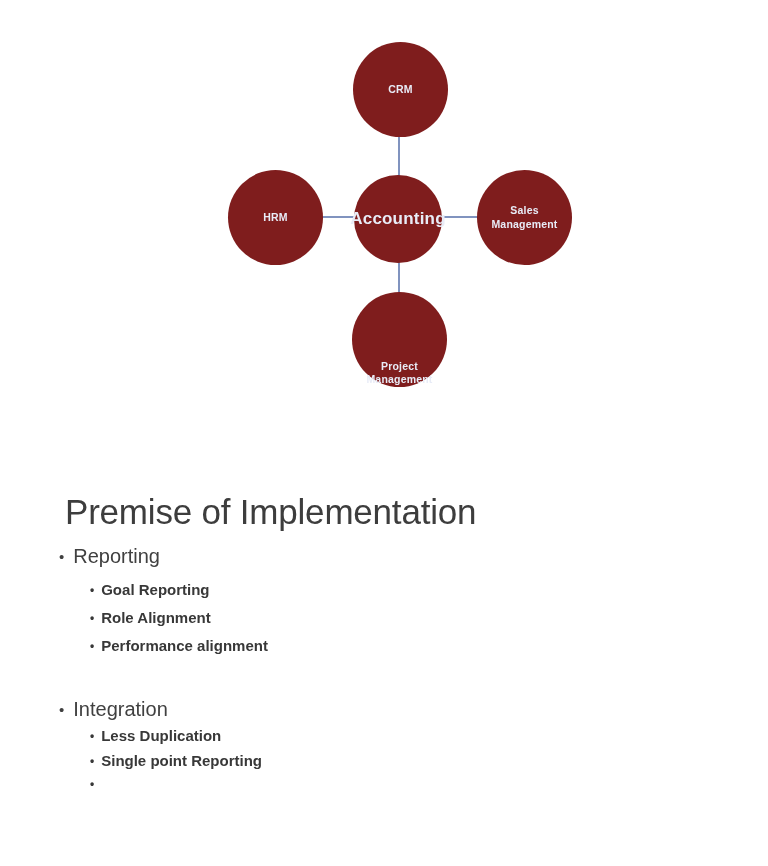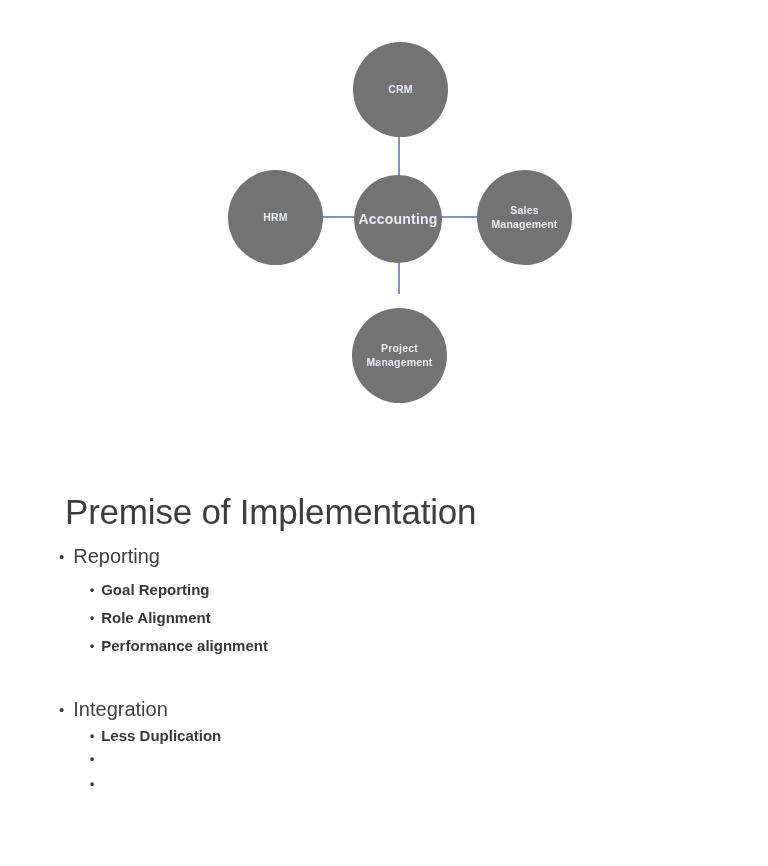--- a/index.html
+++ b/index.html
@@ -9,38 +9,38 @@
     background:#ffffff;
     font-family:"Liberation Sans","DejaVu Sans",sans-serif;
     overflow:hidden;
   }
 
   
   .diagram{position:absolute;inset:0;}
   .node{
     position:absolute;
     border-radius:50%;
-    background:#737373;
+    background:#7f1d1d;
     display:flex;align-items:center;justify-content:center;
     text-align:center;
   }
   .node-label{
     color:#E8ECF7;
     font-weight:600;
     font-size:10.5px;
     line-height:1.3;
     width:74%;
     letter-spacing:.2px;
   }
   .node-crm    {left:353px;top:42px; width:95px;height:95px;}
   .node-hrm    {left:228px;top:170px;width:95px;height:95px;}
   .node-sales  {left:477px;top:170px;width:95px;height:95px;}
-  .node-project{left:352px;top:308px;width:95px;height:95px;}
+  .node-project{left:352px;top:292px;width:95px;height:95px;align-items:flex-end;}
   .node-center {left:354px;top:175px;width:88px;height:88px;}
-  .node-center .node-label{font-size:14px;width:auto;white-space:nowrap;}
+  .node-center .node-label{font-size:17px;width:auto;white-space:nowrap;}
 
   .connector{position:absolute;background:#8093BF;}
   .conn-top   {left:398px;top:136px;width:1.5px;height:41px;}
   .conn-bottom{left:398px;top:261px;width:1.5px;height:33px;}
   .conn-left  {left:319px;top:216px;width:36px;height:1.5px;}
   .conn-right {left:441px;top:216px;width:37px;height:1.5px;}
 
   
   .title{
     position:absolute;
@@ -126,18 +126,19 @@
   <div class="bullet-row lvl1 row-integration">
     <span class="dot">•</span>
     <span>Integration</span>
   </div>
   <div class="bullet-row lvl2 row-less">
     <span class="dot">•</span>
     <span>Less Duplication</span>
   </div>
   <div class="bullet-row lvl2 row-single">
     <span class="dot">•</span>
+    <span>Single point Reporting</span>
   </div>
   <div class="bullet-row lvl2 row-dissemination">
     <span class="dot">•</span>
   </div>
 
 </div>
 
 </body></html>

